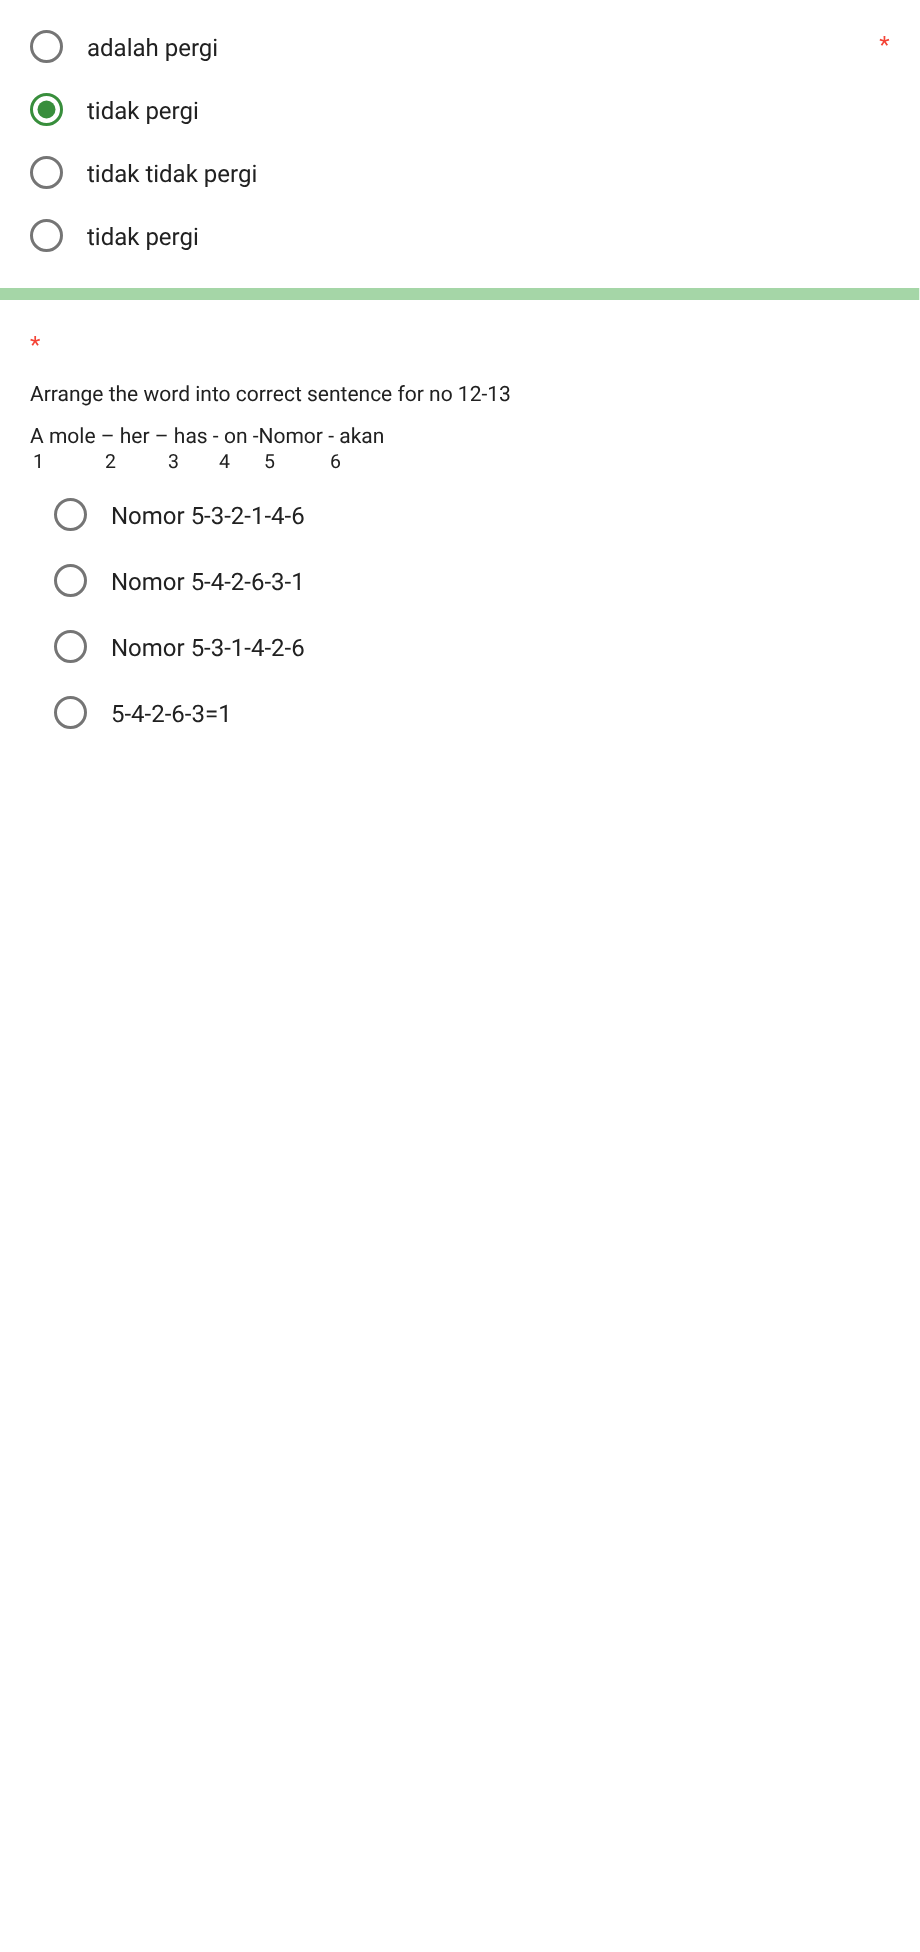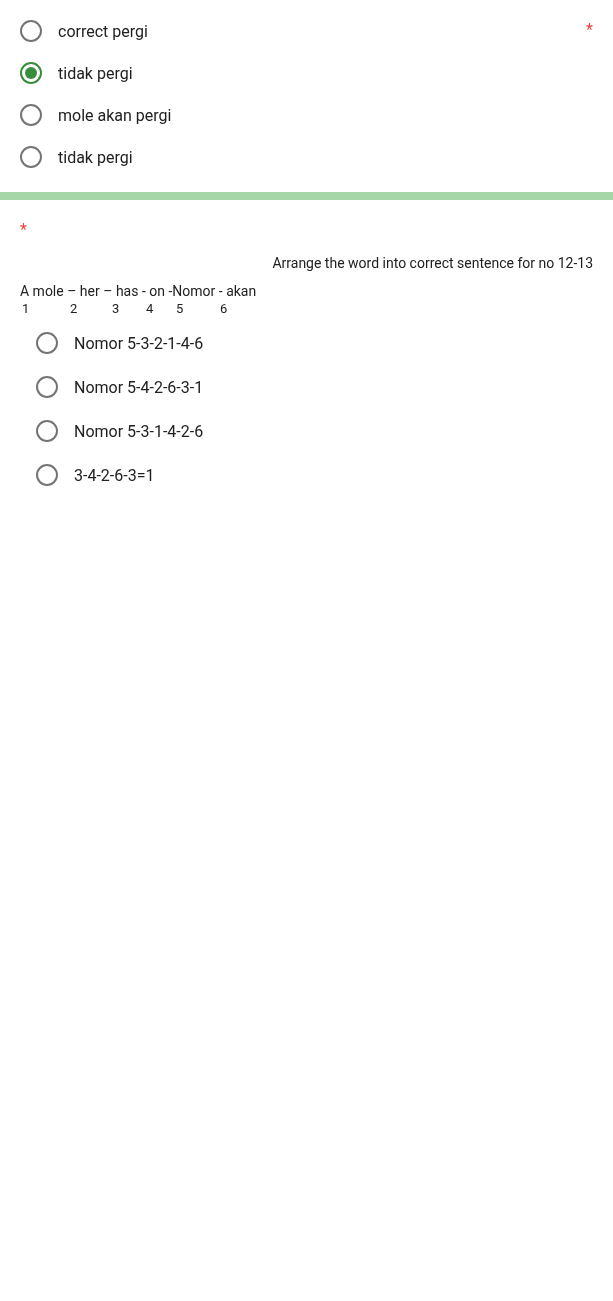--- a/index.html
+++ b/index.html
@@ -95,21 +95,20 @@
     .section-star {
       color: #f44336;
       font-size: 16px;
       margin-bottom: 16px;
     }
 
     .arrange-instructions {
       font-size: 14px;
       color: #212121;
       margin-bottom: 12px;
-      text-align: right;
     }
 
     .word-num-container {
       margin-bottom: 16px;
     }
 
     .words-line {
       display: flex;
       align-items: baseline;
       flex-wrap: nowrap;
@@ -167,31 +166,31 @@
   </style>
 </head>
 <body>
 
 <div class="question-section">
   <span class="required-star">*</span>
 
   <ul class="options-list">
     <li class="option-item">
       <div class="radio-outer"></div>
-      <span class="option-label">correct pergi</span>
+      <span class="option-label">adalah pergi</span>
     </li>
     <li class="option-item">
       <div class="radio-outer selected">
         <div class="radio-inner"></div>
       </div>
       <span class="option-label">tidak pergi</span>
     </li>
     <li class="option-item">
       <div class="radio-outer"></div>
-      <span class="option-label">mole akan pergi</span>
+      <span class="option-label">tidak tidak pergi</span>
     </li>
     <li class="option-item">
       <div class="radio-outer"></div>
       <span class="option-label">tidak pergi</span>
     </li>
   </ul>
 </div>
 
 <div class="divider-green"></div>
 
@@ -232,16 +231,16 @@
     <li class="option-item2">
       <div class="radio-outer2"></div>
       <span class="option-label2">Nomor 5-4-2-6-3-1</span>
     </li>
     <li class="option-item2">
       <div class="radio-outer2"></div>
       <span class="option-label2">Nomor 5-3-1-4-2-6</span>
     </li>
     <li class="option-item2">
       <div class="radio-outer2"></div>
-      <span class="option-label2">3-4-2-6-3=1</span>
+      <span class="option-label2">5-4-2-6-3=1</span>
     </li>
   </ul>
 </div>
 
 </body></html>

